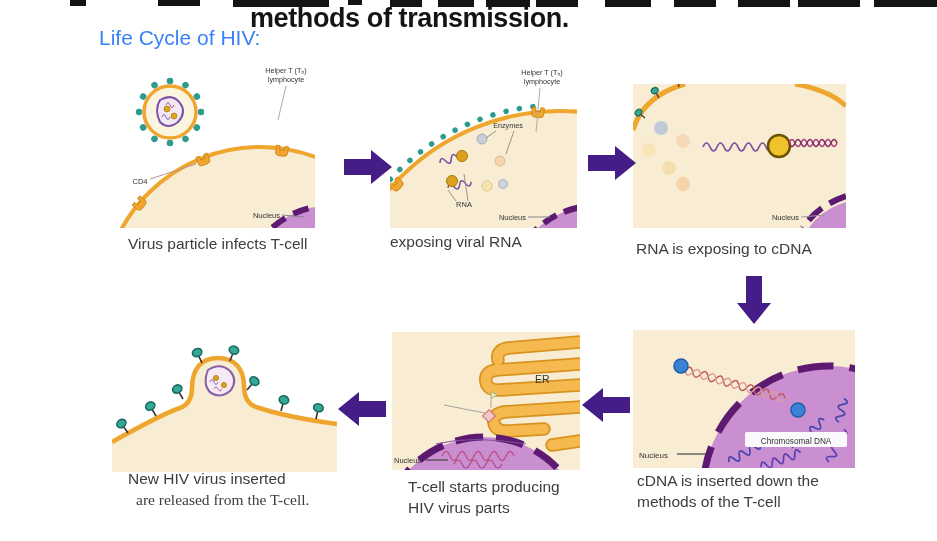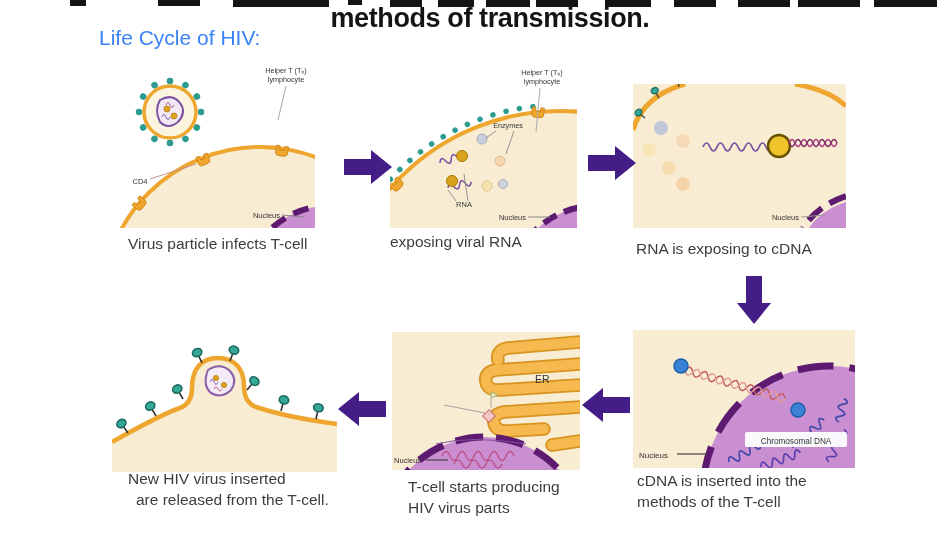--- a/index.html
+++ b/index.html
@@ -1,19 +1,19 @@
 <!DOCTYPE html>
 <html><head>
 <meta charset="utf-8">
 <style>
   html,body{margin:0;padding:0;}
   body{width:937px;height:541px;background:#ffffff;font-family:"Liberation Sans",sans-serif;position:relative;overflow:hidden;}
   .stage{position:absolute;inset:0;}
   .frag{position:absolute;top:0;background:#141414;}
-  .title{position:absolute;left:250px;top:3px;width:480px;text-align:center;font-size:27px;font-weight:700;color:#141414;letter-spacing:-0.4px;}
+  .title{position:absolute;left:250px;top:3px;width:480px;font-size:27px;font-weight:700;color:#141414;letter-spacing:-0.4px;}
   .heading{position:absolute;left:99px;top:26px;font-size:21px;color:#3b82f6;}
   .panel{position:absolute;}
   .arrow{position:absolute;}
   .caption{position:absolute;font-size:15.5px;color:#3d3d3d;line-height:21px;}
   .caption .l2{display:block;}
   #p1{left:110px;top:60px;}
   #p2{left:390px;top:64px;}
   #p3{left:633px;top:84px;}
   #p4{left:633px;top:330px;}
   #p5{left:392px;top:332px;}
@@ -22,21 +22,21 @@
   #a23{left:588px;top:146px;}
   #a3d{left:737px;top:276px;}
   #a45{left:582px;top:388px;}
   #a56{left:338px;top:392px;}
   #c1{left:128px;top:233px;width:250px;}
   #c2{left:390px;top:231px;width:215px;}
   #c3{left:636px;top:238px;width:250px;}
   #c4{left:637px;top:470px;width:235px;}
   #c5{left:392px;top:476px;width:205px;margin-left:16px;}
   #c6{left:128px;top:468px;width:255px;}
-  #c6 .l2{margin-left:8px;}
+  #c6 .l2{margin-left:8px;font-family:Liberation Serif, serif;}
   svg text{font-family:"Liberation Sans",sans-serif;fill:#333;}
 </style>
 </head>
 <body>
 
 <div class="stage">
 
   <svg width="0" height="0" style="position:absolute">
     <defs>
       <g id="receptor">
@@ -294,21 +294,21 @@
   <div id="c1" class="caption">
     <span>Virus particle infects T-cell</span>
   </div>
   <div id="c2" class="caption">
     <span class="l2">exposing viral RNA</span>
   </div>
   <div id="c3" class="caption">
     <span>RNA is exposing to cDNA</span>
   </div>
   <div id="c4" class="caption">
-    <span>cDNA is inserted into the</span>
+    <span>cDNA is inserted down the</span>
     <span class="l2">methods of the T-cell</span>
   </div>
   <div id="c5" class="caption">
     <span>T-cell starts producing</span>
     <span class="l2">HIV virus parts</span>
   </div>
   <div id="c6" class="caption">
     <span>New HIV virus inserted</span>
     <span class="l2">are released from the T-cell.</span>
   </div>

